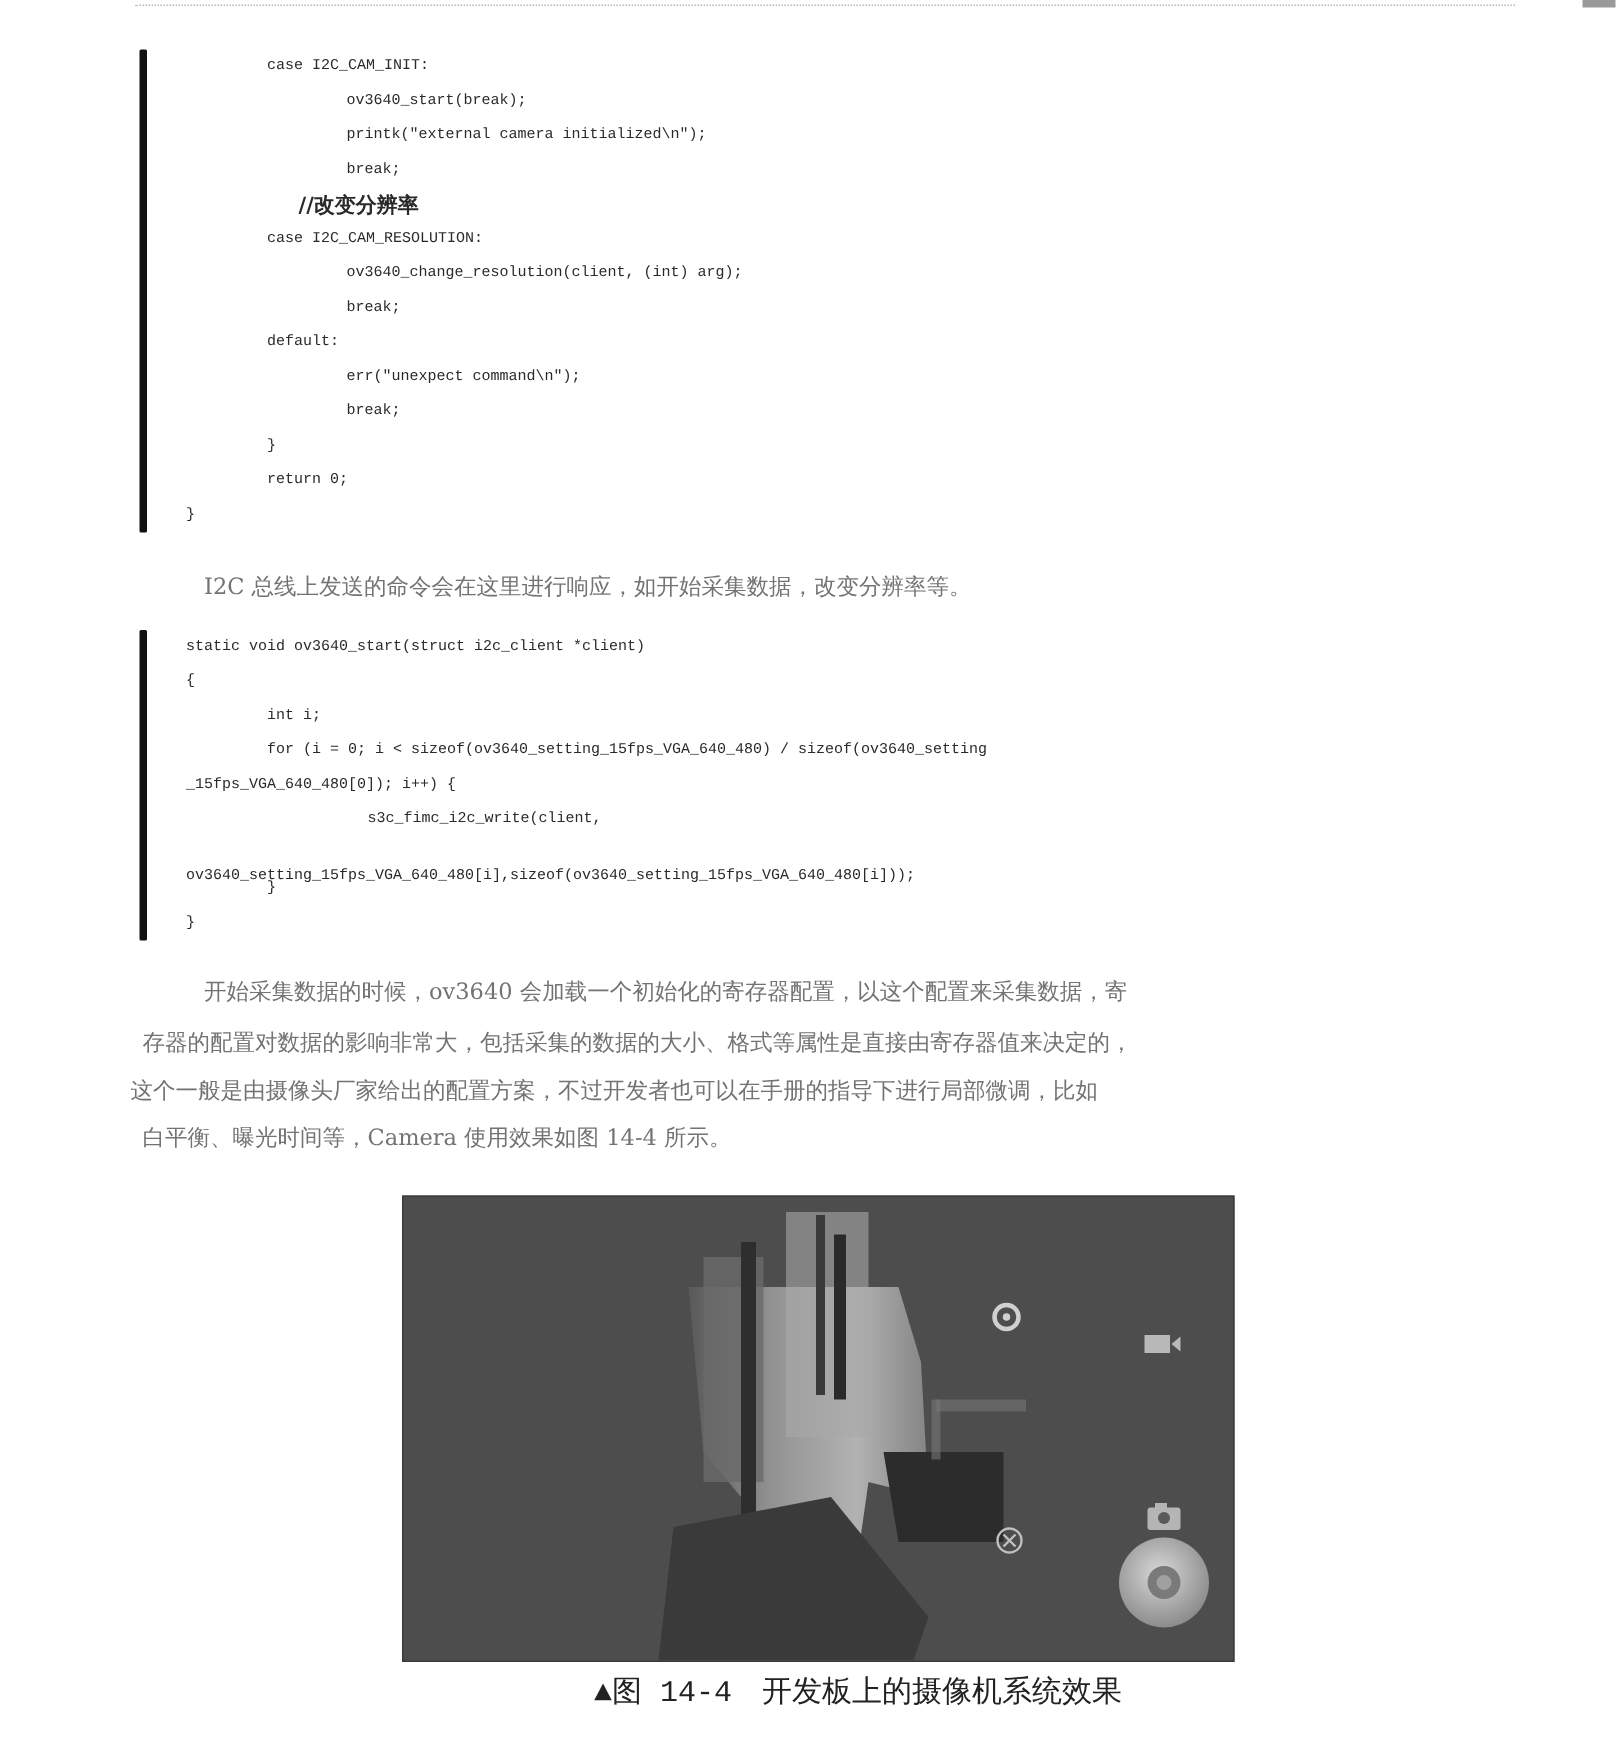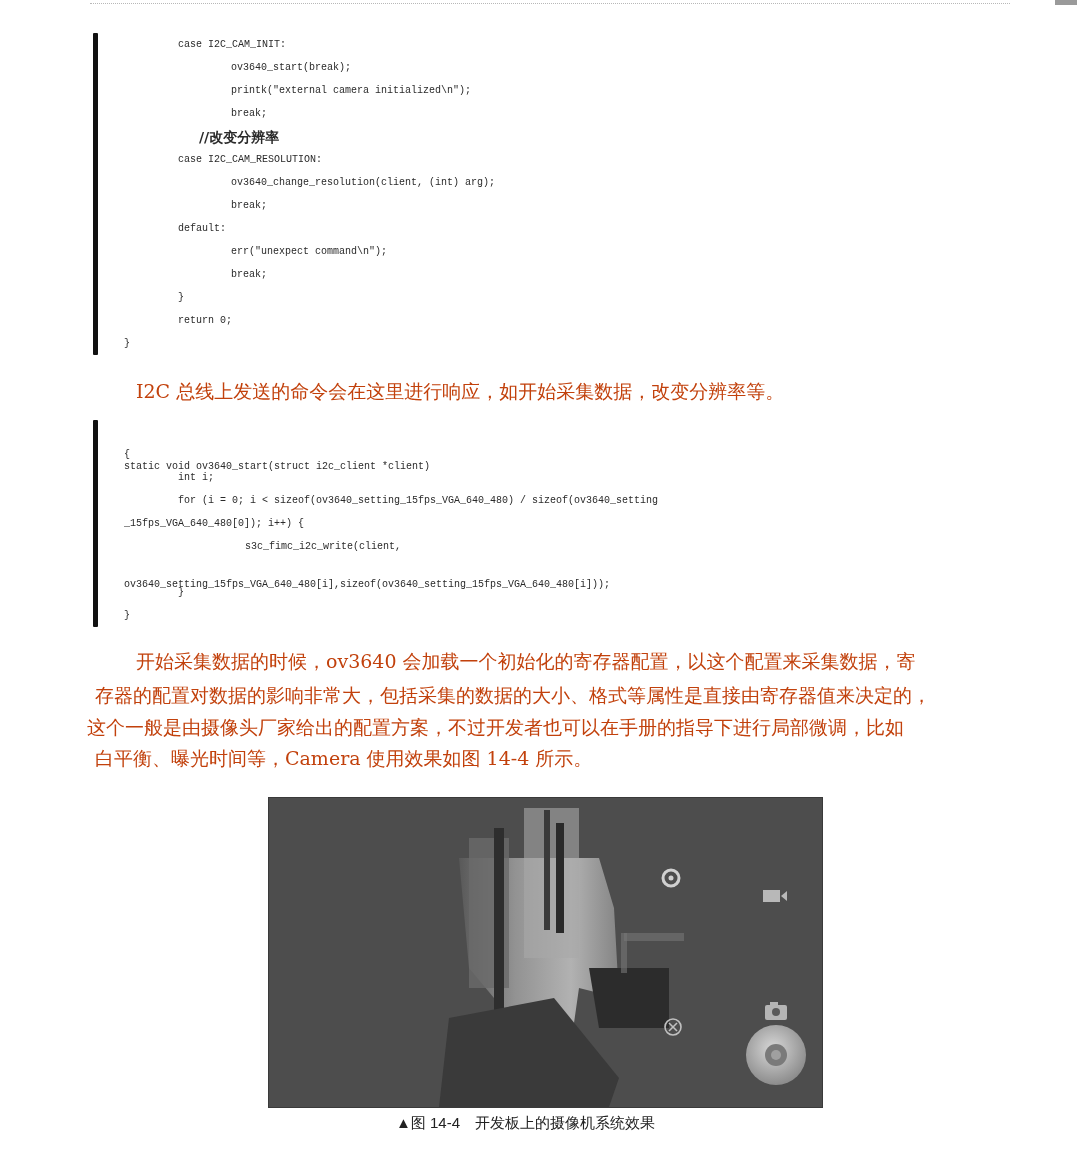--- a/index.html
+++ b/index.html
@@ -21,29 +21,29 @@
     .code-line {
       position: absolute; white-space: pre;
       font-family: Liberation Mono, monospace;
       font-size: 10px; color: #2a2a2a; line-height: 20px;
     }
     .code-comment {
       font-family: "DejaVu Sans", sans-serif; font-weight: bold; font-size: 14px;
     }
     .para {
       position: absolute; font-family: "DejaVu Serif", "Liberation Serif", serif;
-      font-size: 19px; color: #c2410c; line-height: 30px; white-space: nowrap;
+      font-size: 15px; color: #737373; line-height: 30px; white-space: nowrap;
     }
     .figure {
       position: absolute; left: 268px; top: 797px; width: 553px; height: 309px;
       background: #4f4f4f; border: 1px solid #3a3a3a; overflow: hidden;
     }
     .caption {
-      position: absolute; left: 396px; top: 1114px; font-family: Liberation Sans, sans-serif;
-      font-size: 15px; color: #222; white-space: nowrap;
+      position: absolute; left: 396px; top: 1114px; font-family: Liberation Mono, monospace;
+      font-size: 20px; color: #222; white-space: nowrap;
     }
   </style>
 </head>
 <body>
 
 <div class="top-rule"></div>
 <div class="corner-mark"></div>
 
 <div class="code-block" style="top:33px;">
   <div class="code-bar" style="height:322px;"></div>
@@ -63,21 +63,21 @@
       <div class="code-line" style="top: 278px; left: 85px;">return 0;</div>
       <div class="code-line" style="top: 301px; left: 31px;">}</div>
     </div>
 </div>
 
 <div class="para" style="left:136px; top:376px;">I2C 总线上发送的命令会在这里进行响应，如开始采集数据，改变分辨率等。</div>
 
 <div class="code-block" style="top:420px;">
   <div class="code-bar" style="height:207px;"></div>
   <div id="cb2">
-      <div class="code-line" style="top: 2px; left: 31px; margin-top: 35px;">static void ov3640_start(struct i2c_client *client)</div>
+      <div class="code-line" style="top: 2px; left: 31px;">static void ov3640_start(struct i2c_client *client)</div>
       <div class="code-line" style="top: 25px; left: 31px;">{</div>
       <div class="code-line" style="top: 48px; left: 85px;">int i;</div>
       <div class="code-line" style="top: 71px; left: 85px;">for (i = 0; i &lt; sizeof(ov3640_setting_15fps_VGA_640_480) / sizeof(ov3640_setting</div>
       <div class="code-line" style="top: 94px; left: 31px;">_15fps_VGA_640_480[0]); i++) {</div>
       <div class="code-line" style="top: 117px; left: 152px;">s3c_fimc_i2c_write(client,</div>
       <div class="code-line" style="top: 155px; left: 31px;">ov3640_setting_15fps_VGA_640_480[i],sizeof(ov3640_setting_15fps_VGA_640_480[i]));</div>
       <div class="code-line" style="top: 163px; left: 85px;">}</div>
       <div class="code-line" style="top: 186px; left: 31px;">}</div>
     </div>
 </div>

